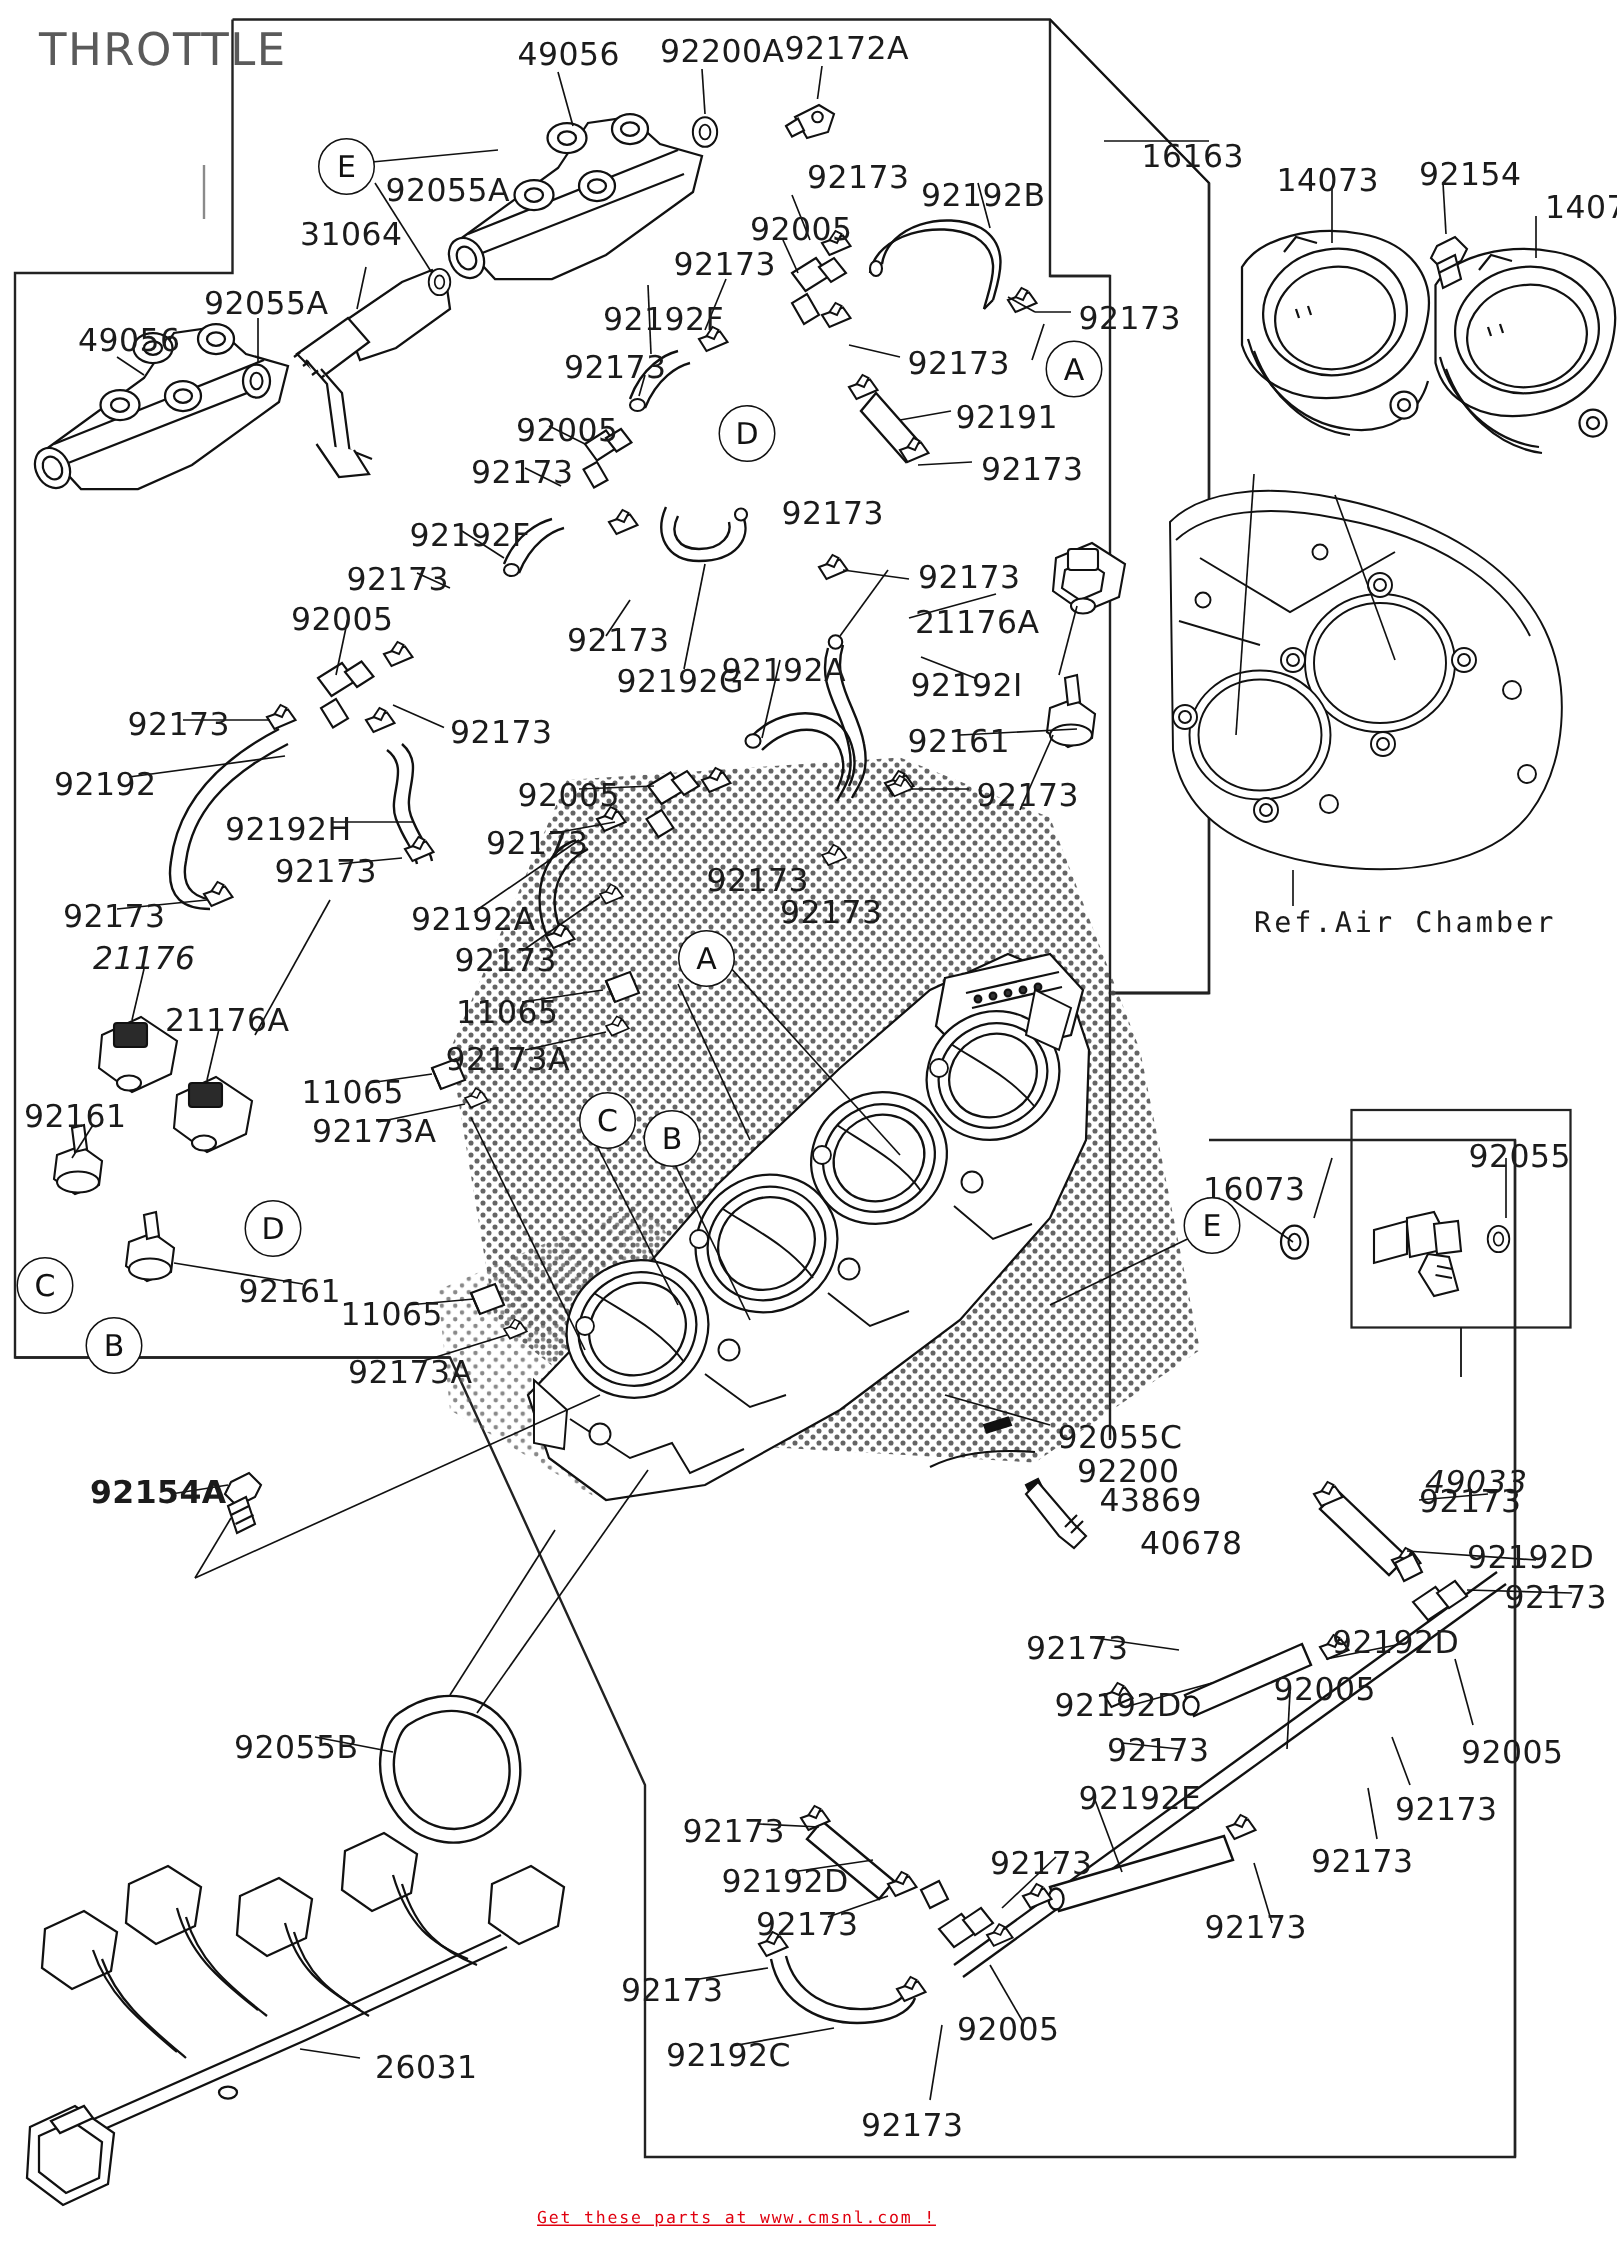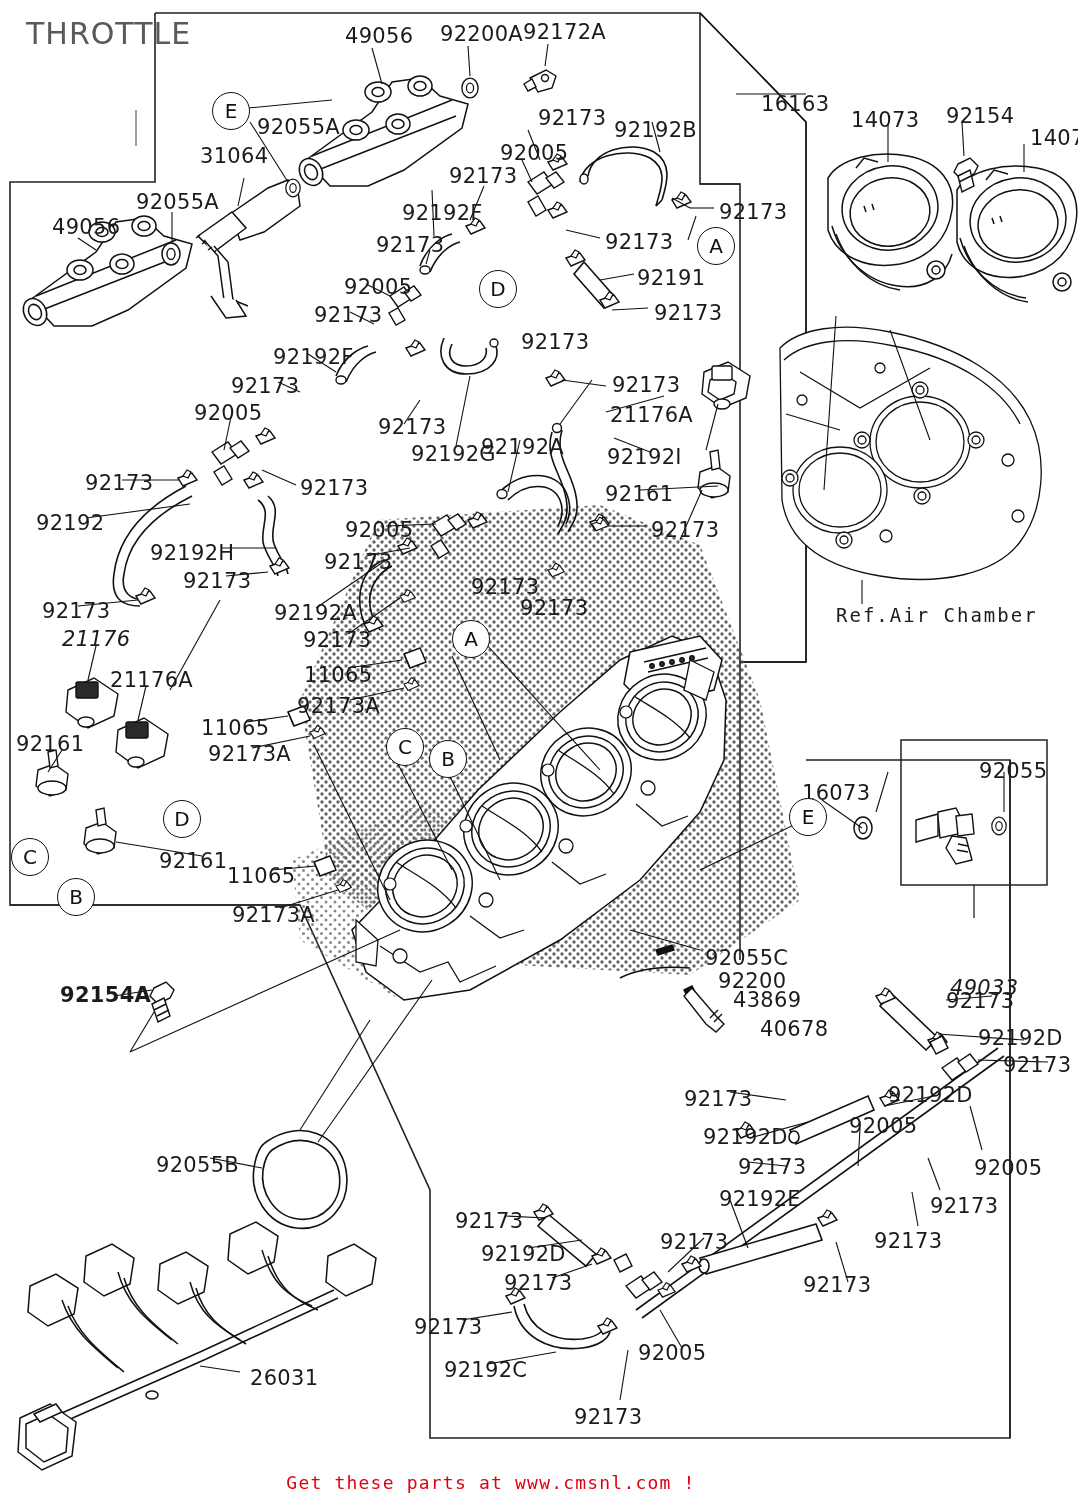--- a/index.html
+++ b/index.html
@@ -6,22 +6,22 @@
   body{width:1078px;height:1500px;position:relative;overflow:hidden;
        font-family:"DejaVu Sans","Liberation Sans",sans-serif;color:#1a1a1a;}
   #stage{position:absolute;left:0;top:0;width:1078px;height:1500px;}
   #stage svg{position:absolute;left:0;top:0;}
   .lbl{position:absolute;font-size:21px;line-height:21px;letter-spacing:0.3px;
        white-space:nowrap;color:#1b1b1b;font-family:"DejaVu Sans","Liberation Sans",sans-serif;}
   .title{position:absolute;left:26px;top:16px;font-size:30px;letter-spacing:1px;color:#5a5a5a;}
   .reflbl{position:absolute;font-size:19px;letter-spacing:2px;color:#1b1b1b;
           font-family:"DejaVu Sans Mono","Liberation Mono",monospace;}
   .footer{position:absolute;left:0;top:1472px;width:982px;text-align:center;
-          font-size:18px;letter-spacing:1.2px;color:#e0000f;
-          font-family:"DejaVu Sans Mono","Liberation Mono",monospace;}
+          font-size:11px;letter-spacing:1.2px;color:#e0000f;
+          font-family:"DejaVu Sans Mono","Liberation Mono",monospace;text-decoration:underline;}
   .cball{position:absolute;width:36px;height:36px;border:1.6px solid #111;border-radius:50%;
          display:flex;align-items:center;justify-content:center;font-size:20px;color:#111;
          background:#fff;}
 </style>
 </head>
 <body>
 
 <div id="stage">
 
 <div class="title">THROTTLE</div>

